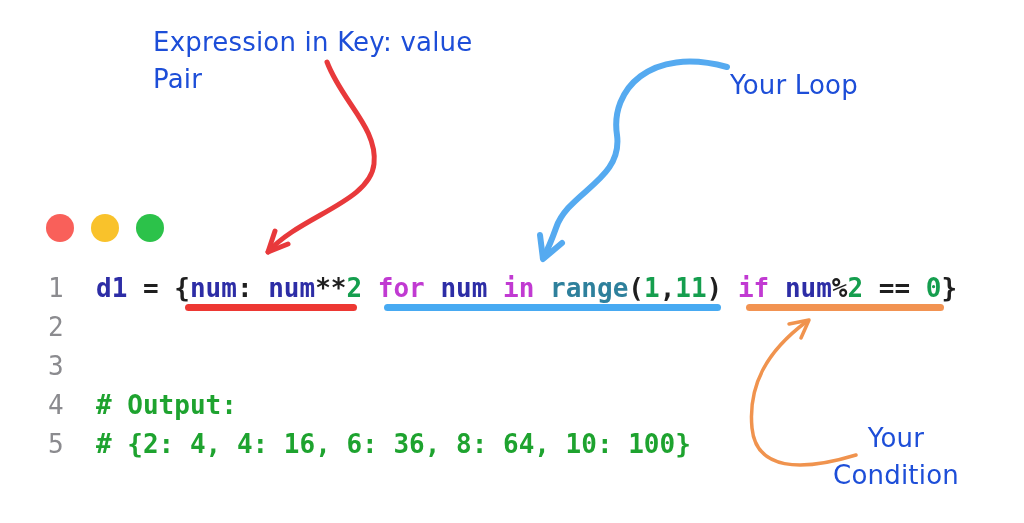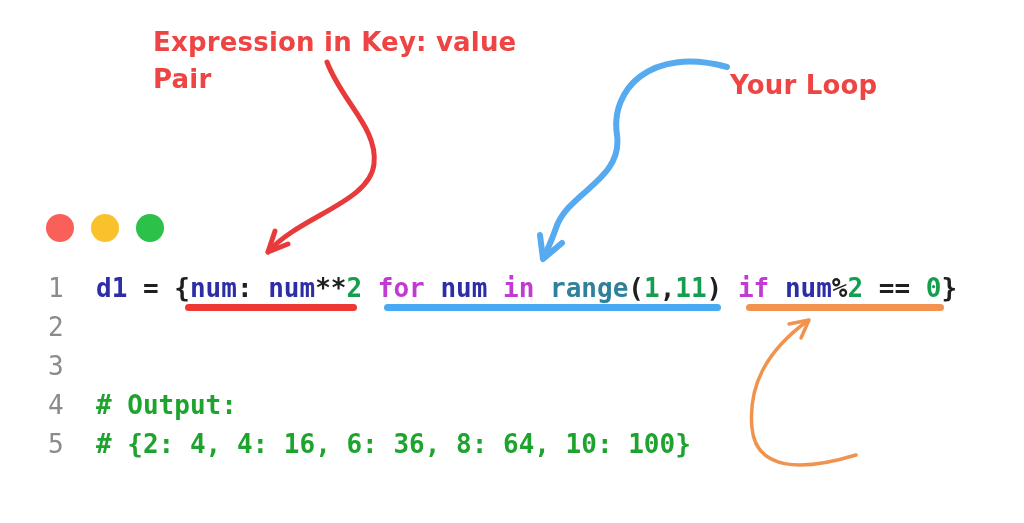--- a/index.html
+++ b/index.html
@@ -3,22 +3,22 @@
 <meta charset="utf-8">
 <style>
   html,body{margin:0;padding:0;}
   body{
     width:1024px;height:523px;position:relative;overflow:hidden;
     background:#ffffff;
     font-family:"DejaVu Sans", "Liberation Sans", sans-serif;
   }
   
   .label{
-    position:absolute;color:#ef4444;font-size:26px;line-height:37px;
-    font-weight:700;letter-spacing:.2px;white-space:nowrap;
+    position:absolute;color:#1d4ed8;font-size:26px;line-height:37px;
+    font-weight:400;letter-spacing:.2px;white-space:nowrap;
   }
   #expr-label{left:153px;top:24px;}
   #loop-label{left:730px;top:54px;margin-top:13px;}
   #cond-label{left:812px;top:420px;width:168px;text-align:center;}
   
   .dots{position:absolute;left:46px;top:214px;display:flex;gap:17px;}
   .dot{width:28px;height:28px;border-radius:50%;}
   
   .code-area{
     position:absolute;left:42px;top:269px;
@@ -41,20 +41,22 @@
 <div class="label" id="expr-label">
   <div>Expression in Key: value</div>
   <div>Pair</div>
 </div>
 
 <div class="label" id="loop-label">
   <div>Your Loop</div>
 </div>
 
 <div class="label" id="cond-label">
+  <div>Your</div>
+  <div>Condition</div>
 </div>
 
 <svg id="arrows" width="1024" height="523" viewBox="0 0 1024 523">
   <g fill="none" stroke-linecap="round" stroke-linejoin="round">
     <path stroke-width="5" d="M 327,62 C 342,102 378,128 374,164 C 370,202 300,216 268,252" stroke="#e8393b"></path>
     <path stroke-width="5" d="M 288,244 L 268,252 L 275,231" stroke="#e8393b"></path>
     <path stroke-width="6" d="M 727,67 C 650,46 610,90 617,135 C 623,180 568,192 556,228 C 551,242 547,251 543,258" stroke="#55aaf0"></path>
     <path stroke-width="6" d="M 562,243 L 543,259 L 540,235" stroke="#55aaf0"></path>
     <path stroke-width="3.5" d="M 856,455 C 800,472 756,470 752,428 C 748,386 766,352 806,322" stroke="#f0934e"></path>
     <path stroke-width="3.5" d="M 789,324 L 809,320 L 801,338" stroke="#f0934e"></path>

